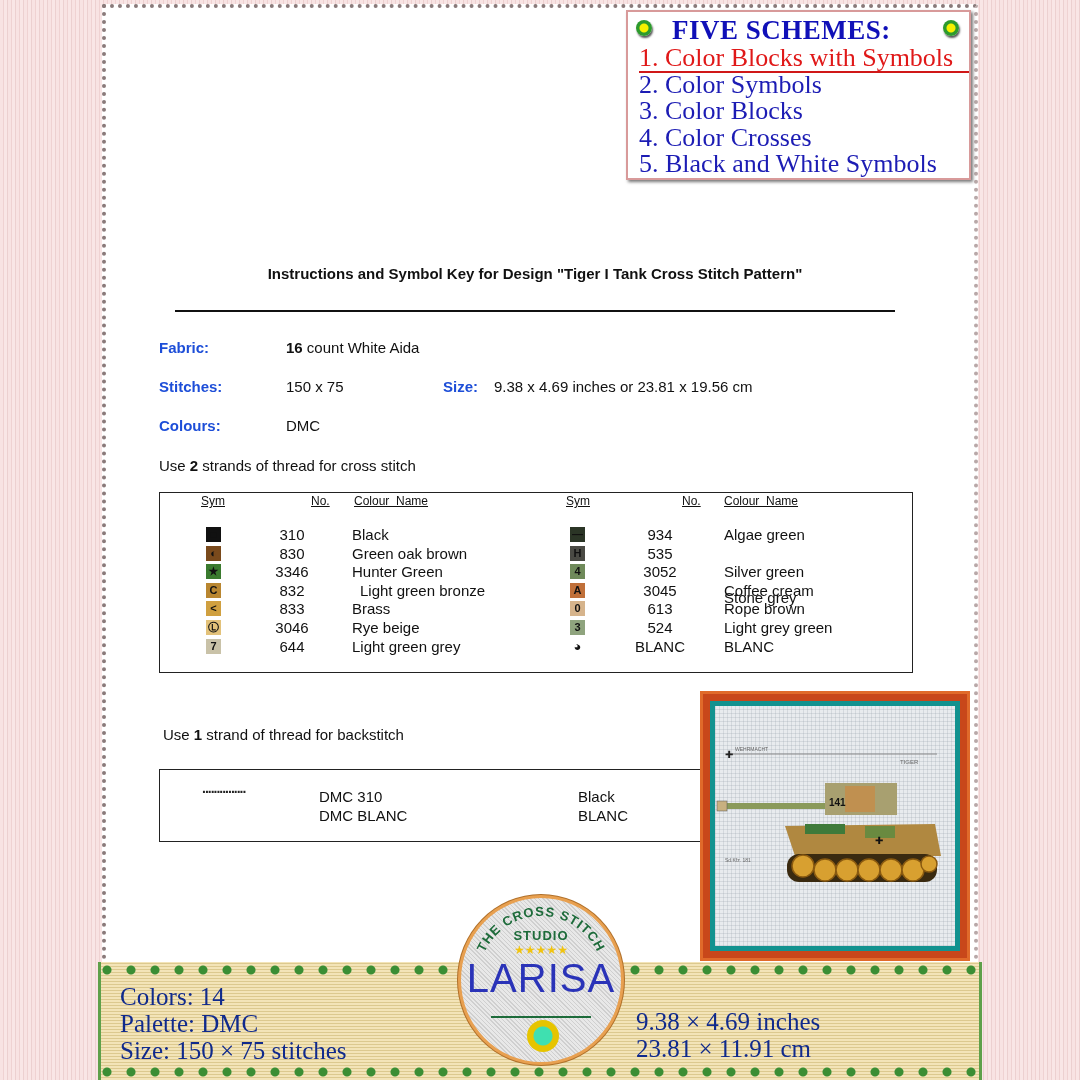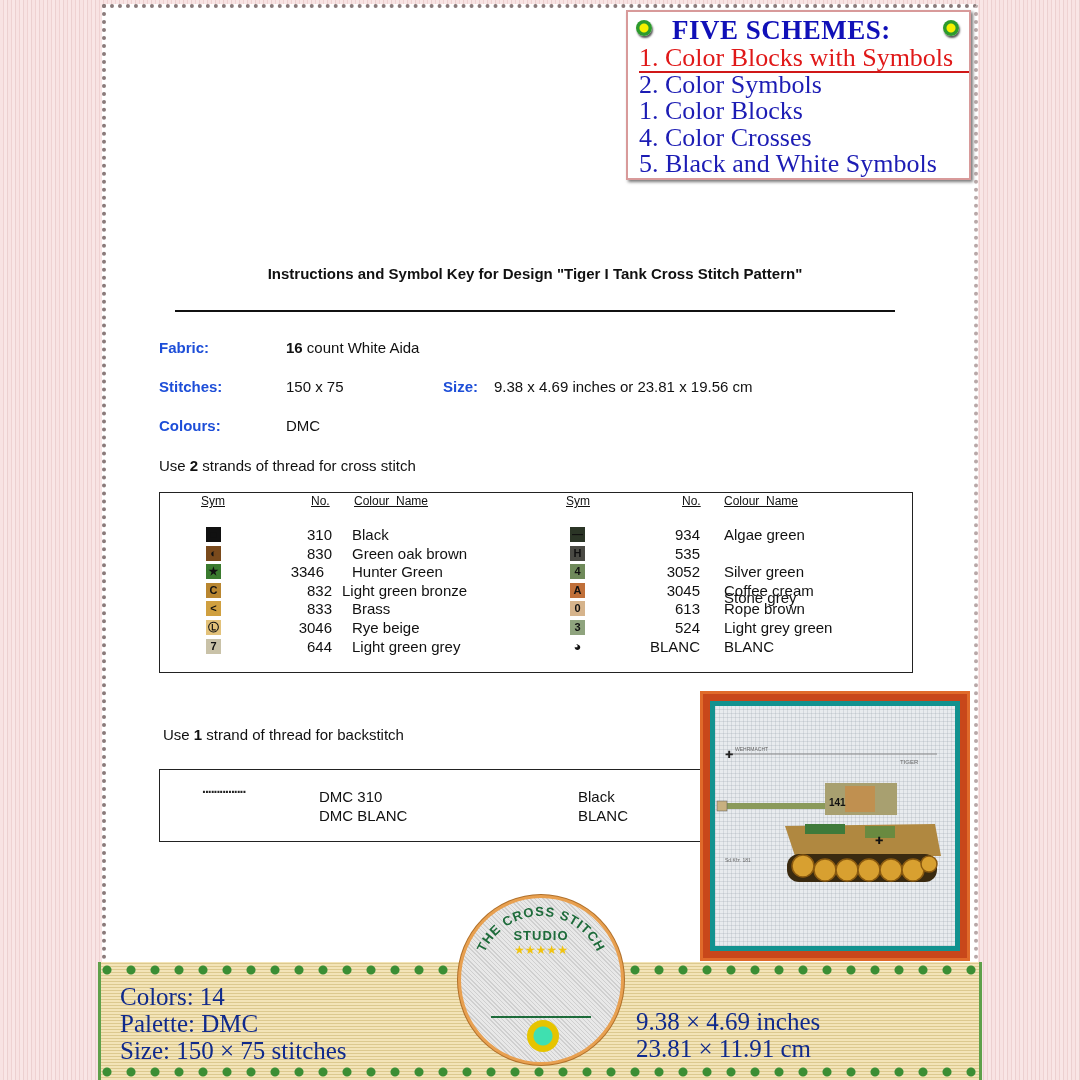--- a/index.html
+++ b/index.html
@@ -43,21 +43,21 @@
   .key-table {
     position: absolute; left: 159px; top: 492px; width: 754px; height: 181px;
     border: 1.5px solid #222; box-sizing: border-box;
   }
   .th { position: absolute; top: 0px; font-size: 12px; text-decoration: underline; color: #111; }
   .row { position: absolute; height: 18.5px; font-size: 15px; color: #111; }
   .sym {
     position: absolute; width: 15px; height: 15px; top: 1px;
     font-size: 11px; font-weight: bold; line-height: 15px; text-align: center; color: #111;
   }
-  .num { position: absolute; text-align: right; width: 80px; }
+  .num { position: absolute; text-align: center; width: 80px; }
   .cname { position: absolute; white-space: nowrap; }
   .bs-table {
     position: absolute; left: 159px; top: 769px; width: 560px; height: 73px;
     border: 1.5px solid #222; border-right: none; box-sizing: border-box;
   }
   .bs-dots { position: absolute; left: 42px; top: 10px; font-size: 14px; letter-spacing: -1px; font-weight: bold; color: #222; }
   .preview {
     position: absolute; left: 700px; top: 691px; width: 270px; height: 270px;
     background: #c8471a; box-sizing: border-box; border: 3px solid #e06a2a;
   }
@@ -101,21 +101,21 @@
 <body>
 
 <div class="page"></div>
 
 <div class="schemes">
   <span class="dot" style="left:8px"></span>
   <span class="dot" style="right:10px"></span>
   <div class="title">FIVE SCHEMES:</div>
   <div class="item active" style="top:32px">1. Color Blocks with Symbols</div>
   <div class="item" style="top:59px">2. Color Symbols</div>
-  <div class="item" style="top:85px">1. Color Blocks</div>
+  <div class="item" style="top:85px">3. Color Blocks</div>
   <div class="item" style="top:112px">4. Color Crosses</div>
   <div class="item" style="top:138px">5. Black and White Symbols</div>
 </div>
 
 <div class="doc-title">Instructions and Symbol Key for Design "Tiger I Tank Cross Stitch Pattern"</div>
 <div class="title-rule"></div>
 
 <div class="label" style="left:159px;top:339px">Fabric:</div>
 <div class="value" style="left:286px;top:339px"><b>16</b><span> count White Aida</span></div>
 
@@ -142,27 +142,27 @@
         <span class="num" style="left: 92px;">310</span>
         <span class="cname" style="left: 192px;">Black</span>
       </div>
       <div class="row" style="left: 0px; top: 51.6px; width: 100%;">
         <span class="sym" style="left: 46px; background: rgb(122, 74, 28);">◐</span>
         <span class="num" style="left: 92px;">830</span>
         <span class="cname" style="left: 192px;">Green oak brown</span>
       </div>
       <div class="row" style="left: 0px; top: 70.2px; width: 100%;">
         <span class="sym" style="left: 46px; background: rgb(58, 122, 46);">★</span>
-        <span class="num" style="left: 84px;">3346</span>
+        <span class="num" style="left: 92px;">3346</span>
         <span class="cname" style="left: 192px;">Hunter Green</span>
       </div>
       <div class="row" style="left: 0px; top: 88.8px; width: 100%;">
         <span class="sym" style="left: 46px; background: rgb(185, 134, 48);">C</span>
         <span class="num" style="left: 92px;">832</span>
-        <span class="cname" style="left: 182px;">Light green bronze</span>
+        <span class="cname" style="left: 200px;">Light green bronze</span>
       </div>
       <div class="row" style="left: 0px; top: 107.4px; width: 100%;">
         <span class="sym" style="left: 46px; background: rgb(208, 160, 64);">&lt;</span>
         <span class="num" style="left: 92px;">833</span>
         <span class="cname" style="left: 192px; text-align: center;">Brass</span>
       </div>
       <div class="row" style="left: 0px; top: 126px; width: 100%;">
         <span class="sym" style="left: 46px; background: rgb(227, 194, 122);">Ⓛ</span>
         <span class="num" style="left: 92px;">3046</span>
         <span class="cname" style="left: 192px;">Rye beige</span>
@@ -270,15 +270,16 @@
   <svg class="arc" width="160" height="164" viewBox="0 0 160 164">
     <defs>
         <path id="arcp" d="M 18 80 A 62 62 0 0 1 142 80"></path>
       </defs>
     <text font-size="13" font-weight="bold" fill="#1d6b3a" font-family="Liberation Sans, sans-serif" letter-spacing="1">
       <textPath href="#arcp" startOffset="50%" text-anchor="middle">THE CROSS STITCH</textPath>
     </text>
   </svg>
   <div class="studio">STUDIO</div>
   <div class="stars">★★★★★</div>
+  <div class="brand">LARISA</div>
   <div class="swirl"></div>
   <div class="mascot"></div>
 </div>
 
 </body></html>

